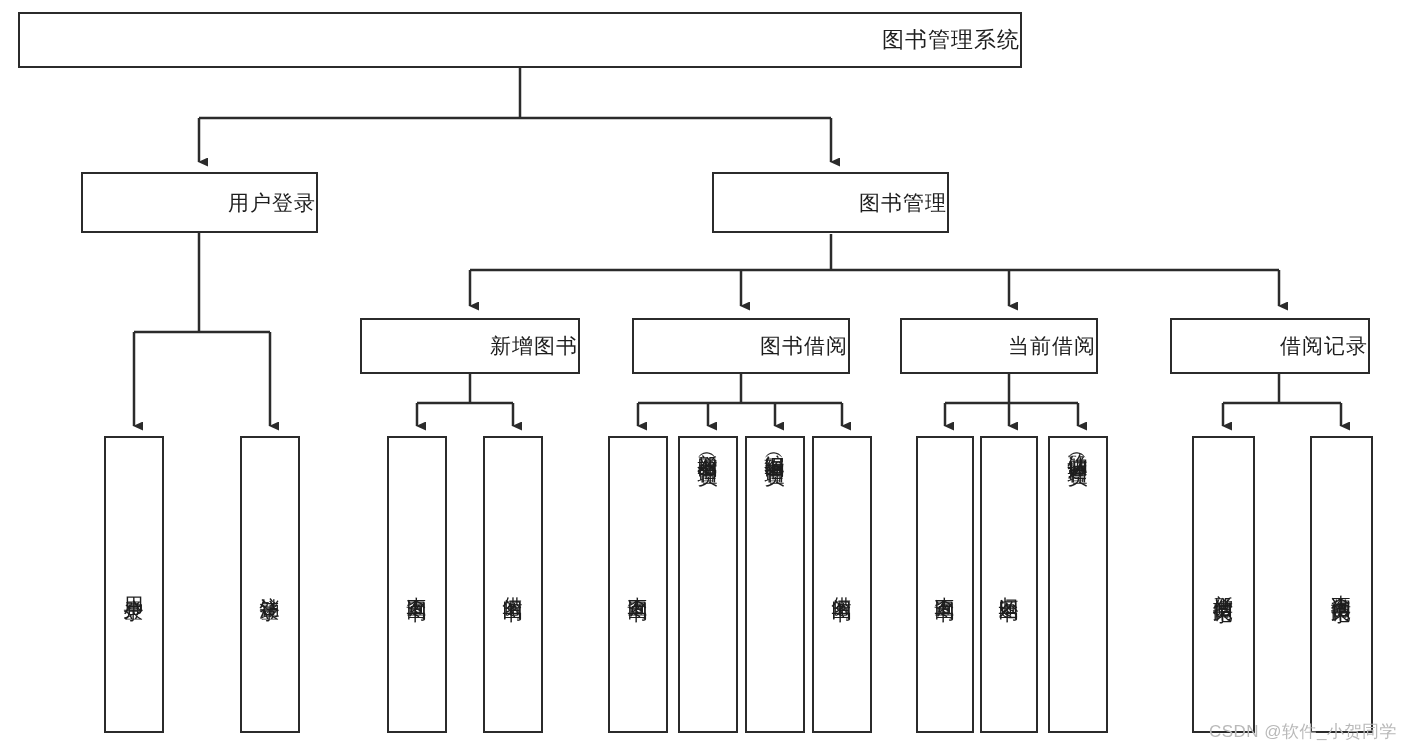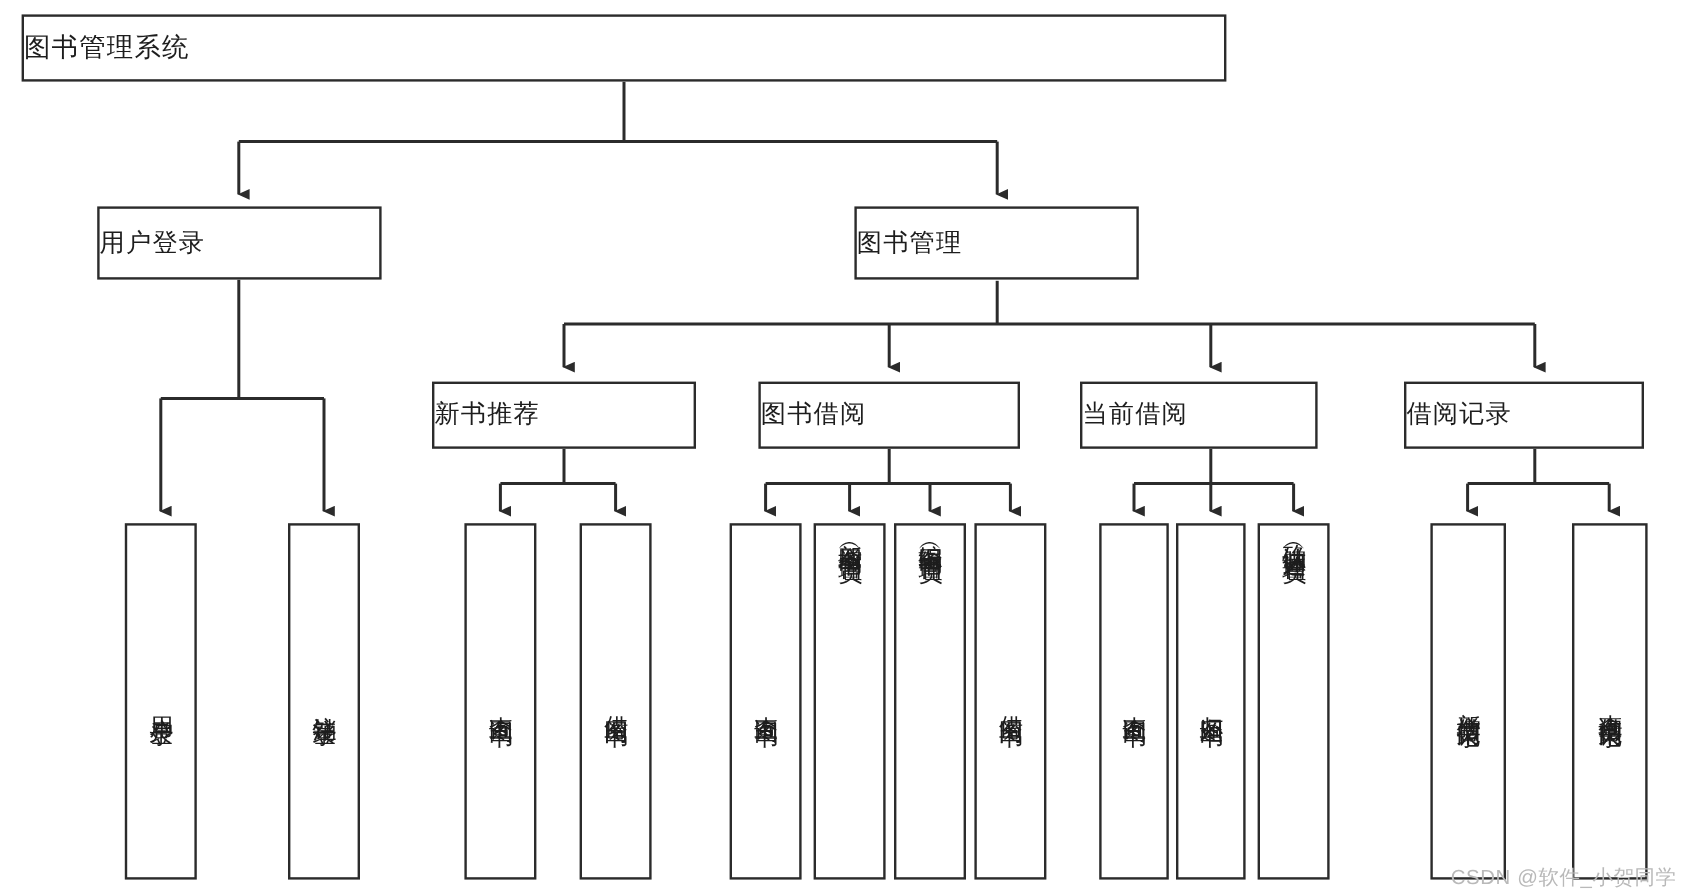--- a/index.html
+++ b/index.html
@@ -26,21 +26,21 @@
     height: 747px;
     pointer-events: none;
   }
   .node {
     position: absolute;
     box-sizing: border-box;
     background: #ffffff;
     border: 2px solid #2b2b2b;
     display: flex;
     align-items: center;
-    justify-content: flex-start;
+    justify-content: flex-end;
     color: #1d1d1d;
   }
   .node.horiz {
     font-size: 21px;
     letter-spacing: 1px;
     line-height: 1.2;
   }
   .node.root {
     font-size: 22px;
   }
@@ -146,21 +146,21 @@
 
   <div class="node horiz" style="left:81px; top:172px; width:237px; height:61px;">
     <span>用户登录</span>
   </div>
 
   <div class="node horiz" style="left:712px; top:172px; width:237px; height:61px;">
     <span>图书管理</span>
   </div>
 
   <div class="node horiz" style="left:360px; top:318px; width:220px; height:56px;">
-    <span>新书推荐</span>
+    <span>新增图书</span>
   </div>
 
   <div class="node horiz" style="left:632px; top:318px; width:218px; height:56px;">
     <span>图书借阅</span>
   </div>
 
   <div class="node horiz" style="left:900px; top:318px; width:198px; height:56px;">
     <span>当前借阅</span>
   </div>
 

